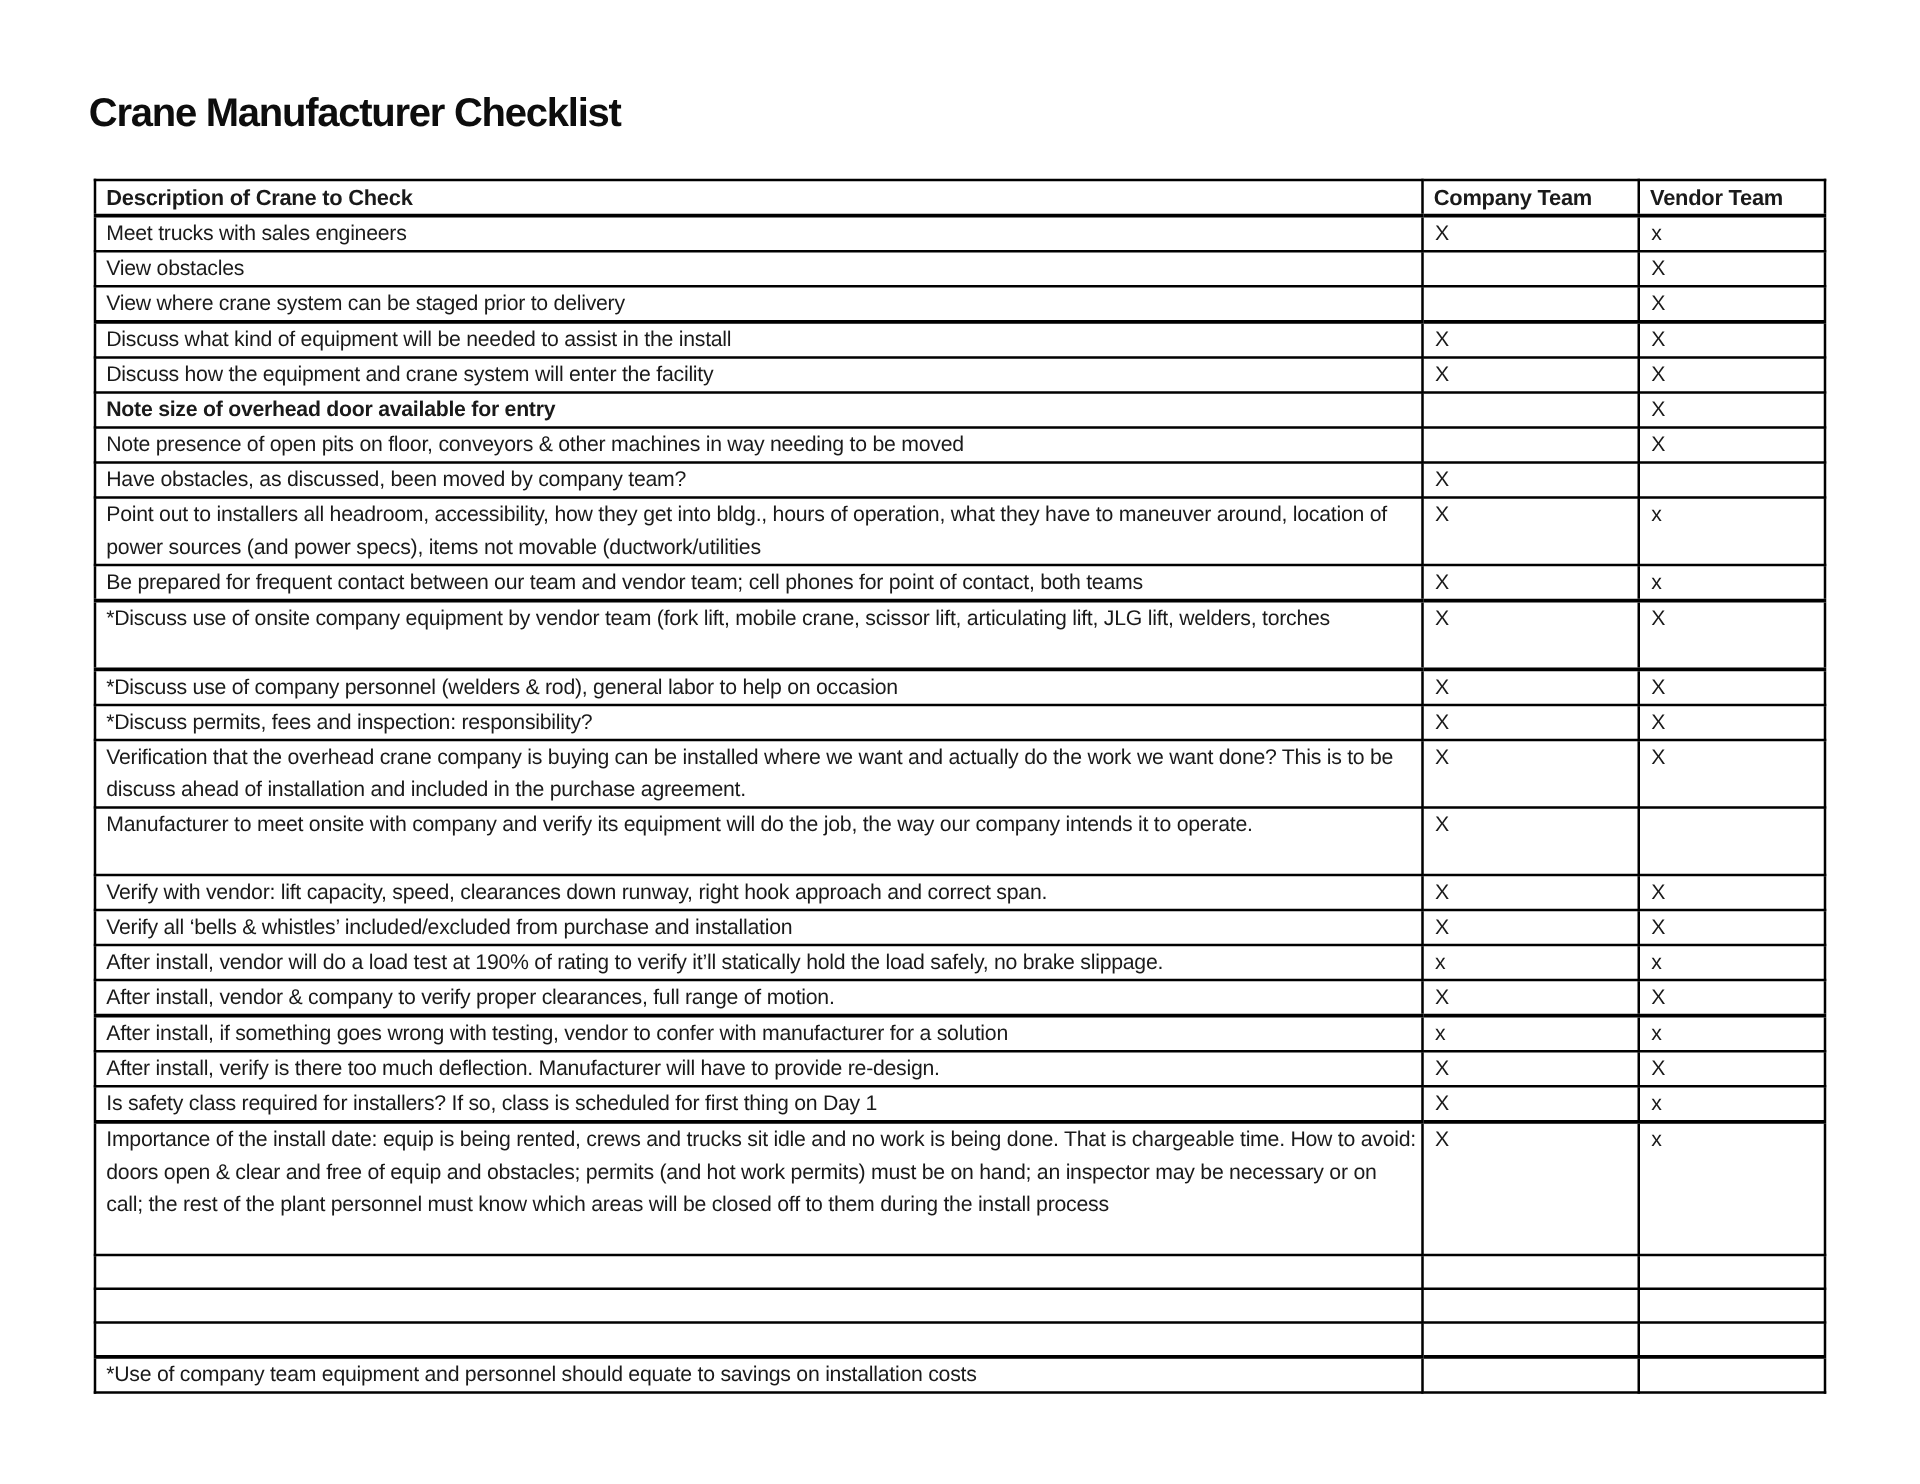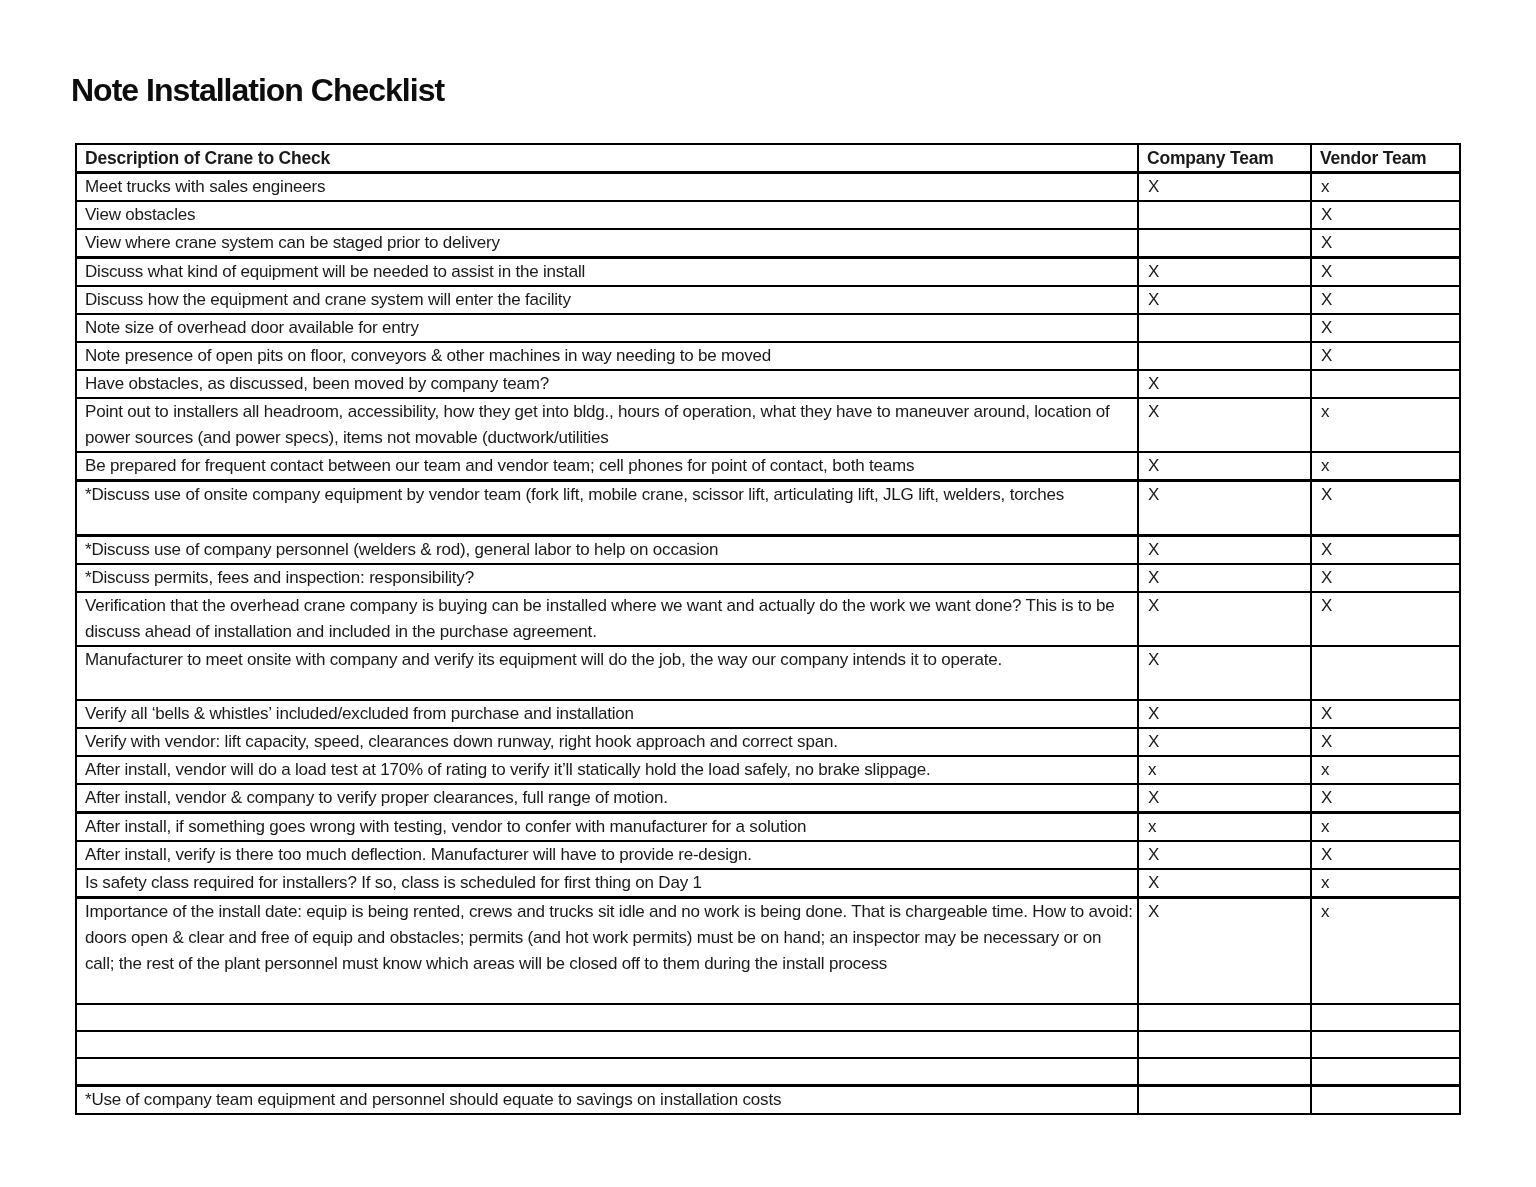--- a/index.html
+++ b/index.html
@@ -61,21 +61,21 @@
   table.checklist tr.thick-top td {
     border-top-width: 3px;
   }
   table.checklist td.check-cell {
     padding-left: 9px;
   }
 </style>
 </head>
 <body>
 
-<h1 class="doc-title">Note Installation Checklist</h1>
+<h1 class="doc-title">Crane Manufacturer Checklist</h1>
 
 <table class="checklist">
   <colgroup>
     <col class="col-desc">
     <col class="col-company">
     <col class="col-vendor">
   </colgroup>
   <thead>
     <tr>
       <th>Description of Crane to Check</th>
@@ -103,21 +103,21 @@
         <td style="height: 25px;">Discuss what kind of equipment will be needed to assist in the install</td>
         <td class="check-cell" style="height: 25px;">X</td>
         <td class="check-cell" style="height: 25px;">X</td>
       </tr>
       <tr>
         <td style="height: 25px;">Discuss how the equipment and crane system will enter the facility</td>
         <td class="check-cell" style="height: 25px;">X</td>
         <td class="check-cell" style="height: 25px;">X</td>
       </tr>
       <tr>
-        <td style="height: 25px;">Note size of overhead door available for entry</td>
+        <td style="height: 25px; font-weight: bold;">Note size of overhead door available for entry</td>
         <td class="check-cell" style="height: 25px;"></td>
         <td class="check-cell" style="height: 25px;">X</td>
       </tr>
       <tr>
         <td style="height: 25px;">Note presence of open pits on floor, conveyors &amp; other machines in way needing to be moved</td>
         <td class="check-cell" style="height: 25px;"></td>
         <td class="check-cell" style="height: 25px;">X</td>
       </tr>
       <tr>
         <td style="height: 25px;">Have obstacles, as discussed, been moved by company team?</td>
@@ -153,31 +153,31 @@
         <td style="height: 52px;">Verification that the overhead crane company is buying can be installed where we want and actually do the work we want done? This is to be discuss ahead of installation and included in the purchase agreement.</td>
         <td class="check-cell" style="height: 52px;">X</td>
         <td class="check-cell" style="height: 52px;">X</td>
       </tr>
       <tr>
         <td style="height: 52px;">Manufacturer to meet onsite with company and verify its equipment will do the job, the way our company intends it to operate.</td>
         <td class="check-cell" style="height: 52px;">X</td>
         <td class="check-cell" style="height: 52px;"></td>
       </tr>
       <tr>
+        <td style="height: 25px;">Verify with vendor: lift capacity, speed, clearances down runway, right hook approach and correct span.</td>
+        <td class="check-cell" style="height: 25px;">X</td>
+        <td class="check-cell" style="height: 25px;">X</td>
+      </tr>
+      <tr>
         <td style="height: 25px;">Verify all ‘bells &amp; whistles’ included/excluded from purchase and installation</td>
         <td class="check-cell" style="height: 25px;">X</td>
         <td class="check-cell" style="height: 25px;">X</td>
       </tr>
       <tr>
-        <td style="height: 25px;">Verify with vendor: lift capacity, speed, clearances down runway, right hook approach and correct span.</td>
-        <td class="check-cell" style="height: 25px;">X</td>
-        <td class="check-cell" style="height: 25px;">X</td>
-      </tr>
-      <tr>
-        <td style="height: 25px;">After install, vendor will do a load test at 170% of rating to verify it’ll statically hold the load safely, no brake slippage.</td>
+        <td style="height: 25px;">After install, vendor will do a load test at 190% of rating to verify it’ll statically hold the load safely, no brake slippage.</td>
         <td class="check-cell" style="height: 25px;">x</td>
         <td class="check-cell" style="height: 25px;">x</td>
       </tr>
       <tr>
         <td style="height: 25px;">After install, vendor &amp; company to verify proper clearances, full range of motion.</td>
         <td class="check-cell" style="height: 25px;">X</td>
         <td class="check-cell" style="height: 25px;">X</td>
       </tr>
       <tr class="thick-top">
         <td style="height: 25px; margin-left: 12px;">After install, if something goes wrong with testing, vendor to confer with manufacturer for a solution</td>

